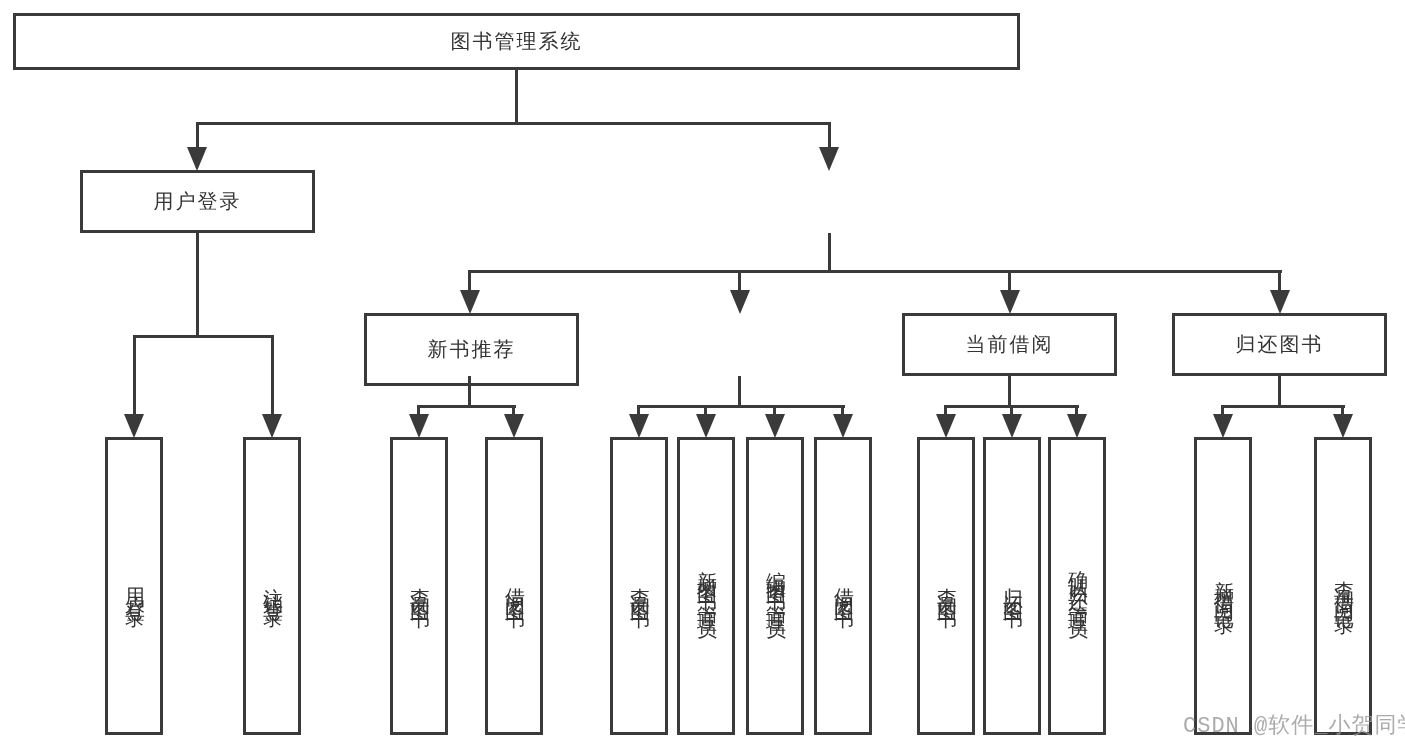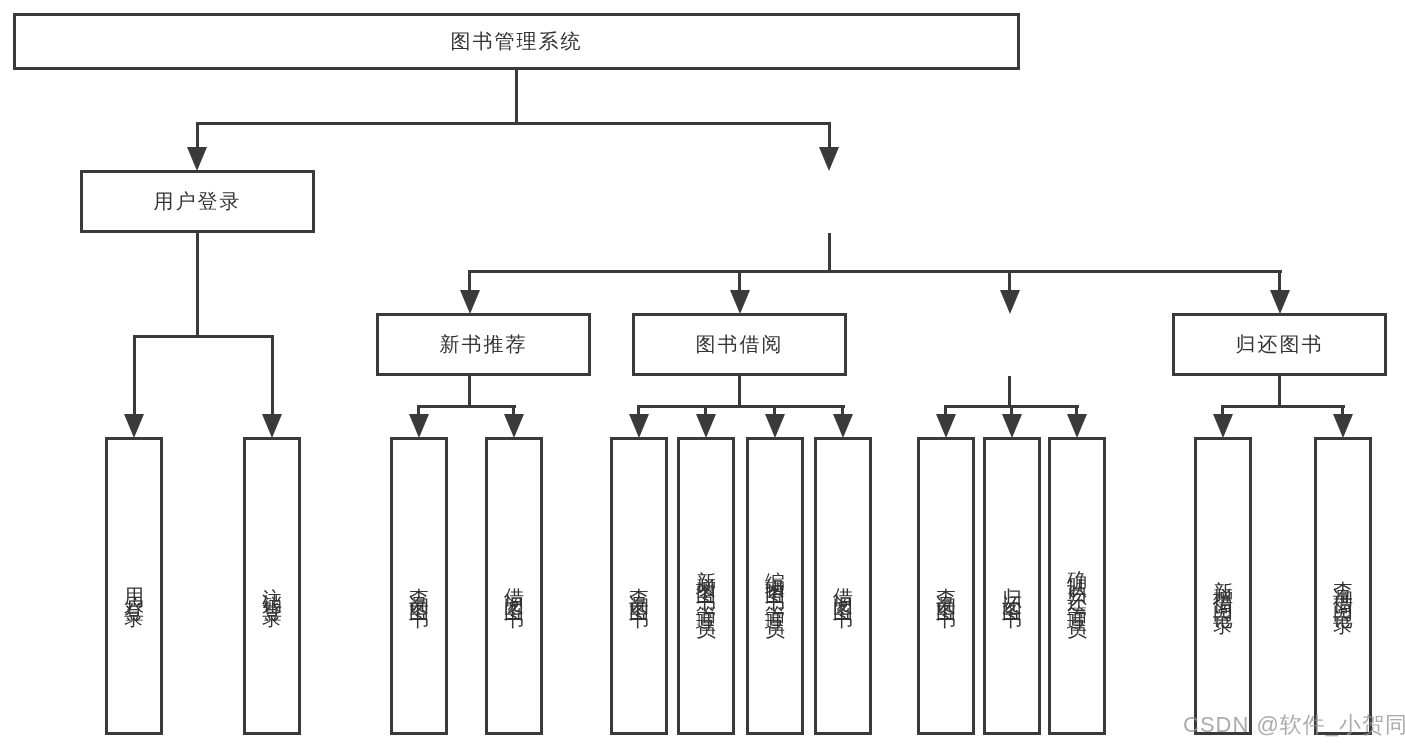--- a/index.html
+++ b/index.html
@@ -1,20 +1,20 @@
 <!DOCTYPE html>
 <html><head>
 <meta charset="utf-8">
 <style>
   html,body{margin:0;padding:0;background:#ffffff;}
   #canvas{
     position:relative;
     width:1405px;height:747px;
     background:#ffffff;
-    font-family:Liberation Sans, sans-serif;
+    font-family:Liberation Mono, monospace;
     overflow:hidden;
   }
   .box{
     position:absolute;
     box-sizing:border-box;
     border:3px solid #3a3a3a;
     background:#ffffff;
     display:flex;
     align-items:center;
     justify-content:center;
@@ -77,25 +77,25 @@
   <div class="hl" style="left:468px;top:270px;width:814px"></div>
   <div class="vl" style="left:468px;top:270px;height:21px"></div>
   <div class="arr" style="left:460px;top:290px"></div>
   <div class="vl" style="left:738px;top:270px;height:21px"></div>
   <div class="arr" style="left:730px;top:290px"></div>
   <div class="vl" style="left:1008px;top:270px;height:21px"></div>
   <div class="arr" style="left:1000px;top:290px"></div>
   <div class="vl" style="left:1278px;top:270px;height:21px"></div>
   <div class="arr" style="left:1270px;top:290px"></div>
 
-  <div class="box" style="left:376px;top:313px;width:215px;height:63px">
+  <div class="box" style="left:364px;top:313px;width:215px;height:73px">
     <span>新书推荐</span>
   </div>
-  <div class="box" style="left:632px;top:313px;width:215px;height:63px">
-    <span>图书借阅</span>
+  <div class="box" style="left:902px;top:313px;width:215px;height:63px">
+    <span>当前借阅</span>
   </div>
   <div class="box" style="left:1172px;top:313px;width:215px;height:63px">
     <span>归还图书</span>
   </div>
 
   <div class="vl" style="left:468px;top:376px;height:29px"></div>
   <div class="hl" style="left:417px;top:405px;width:99px"></div>
   <div class="vl" style="left:417px;top:405px;height:11px"></div>
   <div class="arr" style="left:409px;top:414px"></div>
   <div class="vl" style="left:512px;top:405px;height:11px"></div>

